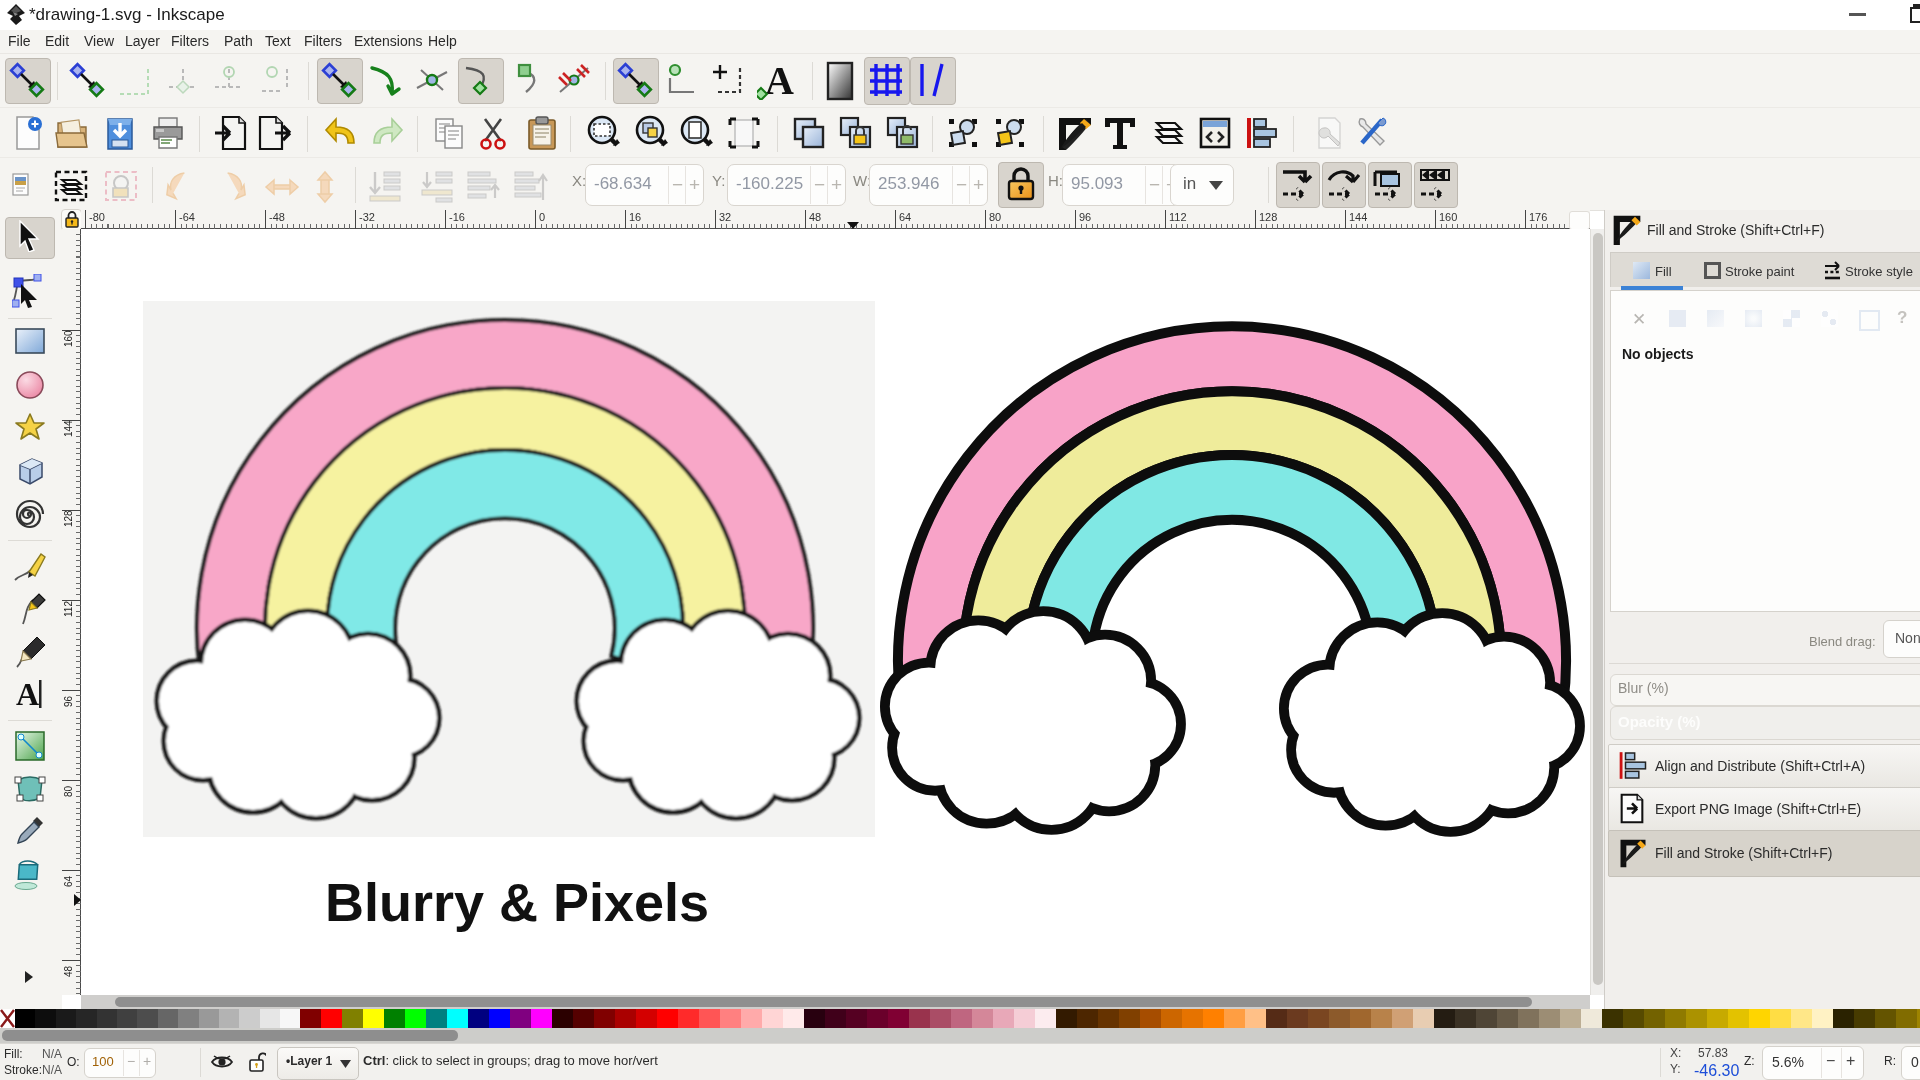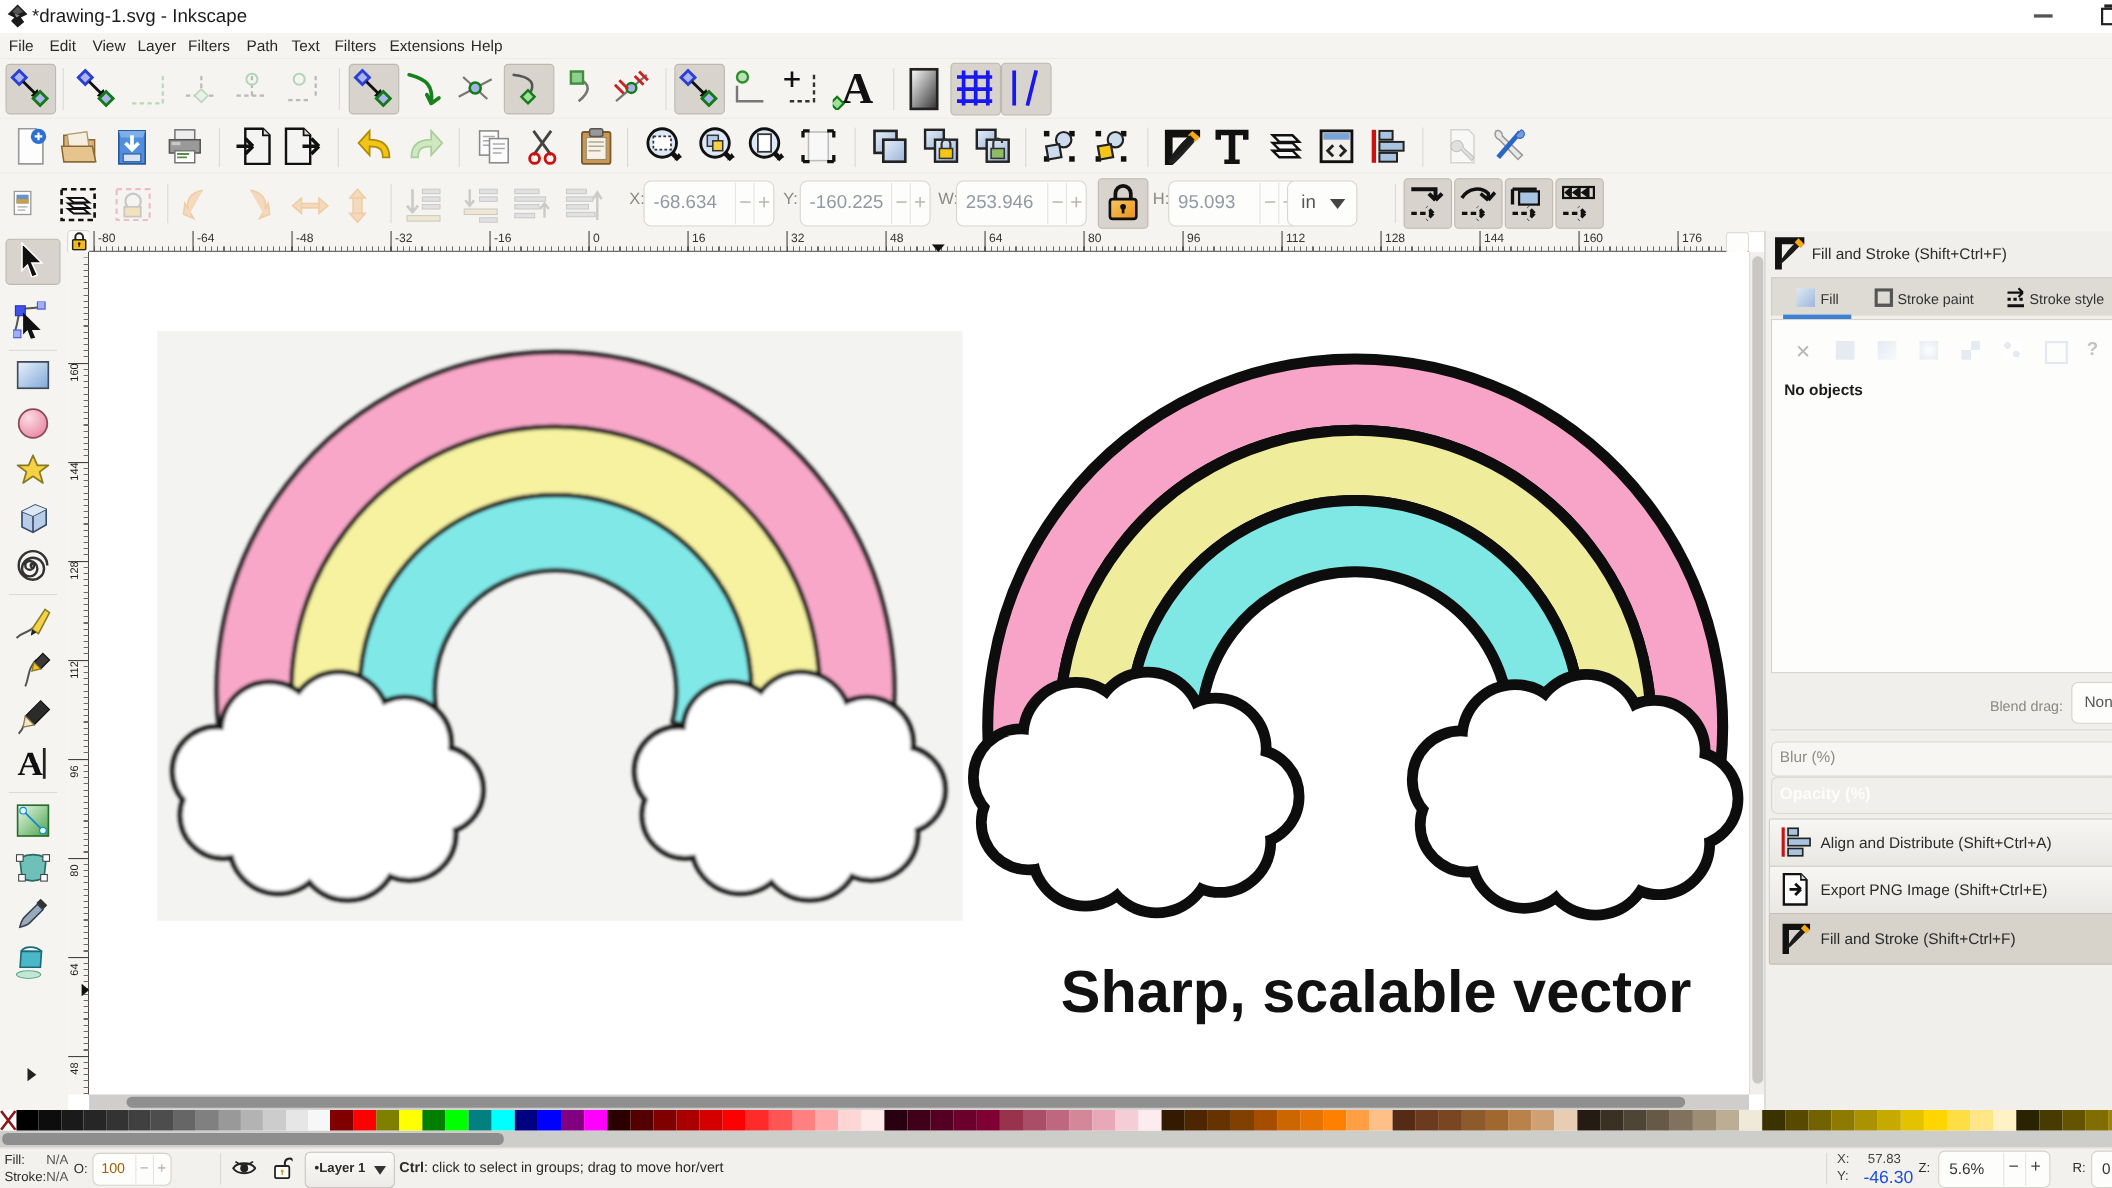--- a/index.html
+++ b/index.html
@@ -699,21 +699,21 @@
     <g>
       <g stroke="#0d0d0d" stroke-width="10" stroke-linejoin="round">
         <path d="M828.3 517.5 A334 334 0 1 1 1473.7 517.5 L1410.9 500.6 A269 269 0 1 0 891.1 500.6 Z" fill="#f8a3c8"></path>
         <path d="M891.1 500.6 A269 269 0 1 1 1410.9 500.6 L1349 484.1 A205 205 0 1 0 953 484.1 Z" fill="#efec9b"></path>
         <path d="M953 484.1 A205 205 0 1 1 1349 484.1 L1286.2 467.2 A140 140 0 1 0 1015.8 467.2 Z" fill="#80e8e4"></path>
       </g>
       <use href="#cloud2" transform="translate(954,493) scale(1.03)"></use>
       <use href="#cloud2" transform="translate(1353,495) scale(1.03)"></use>
     </g>
   </svg>
-  <div class="cap" style="left:1170px;top:642px;">Sharp, scalable vector</div>
+  <div class="cap" style="left:436px;top:642px;">Blurry &amp; Pixels</div>
 </div>
 <div class="abs" id="vscroll">
   <div class="abs" style="left:2px;top:4px;width:10px;height:752px;background:#c9c7c3;border-radius:5px"></div>
 </div>
 <div class="abs" id="hscroll">
   <div class="abs" style="left:34px;top:2px;width:1417px;height:10px;background:#8f8f8f;border-radius:5px"></div>
 </div>
 <div class="abs" id="dock">
   <svg class="abs" style="left:6px;top:3px" width="32" height="34" viewBox="0 0 36 38">
     <path d="M3 3 L33 3 L33 10 L10 10 L10 36 L3 36 Z" fill="#111"></path>

